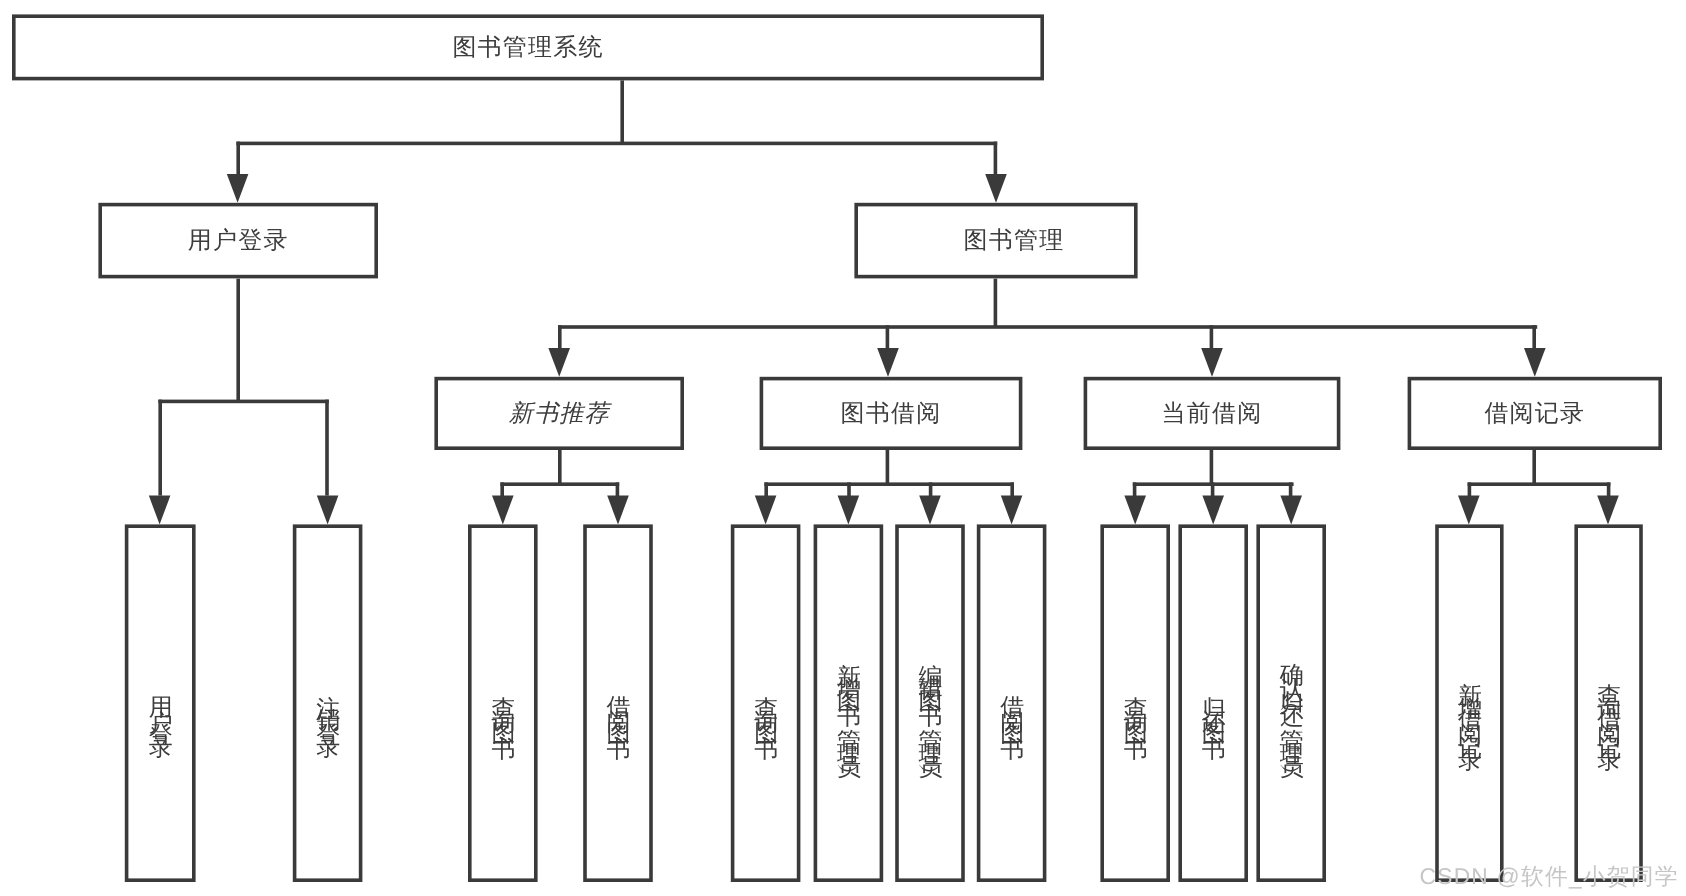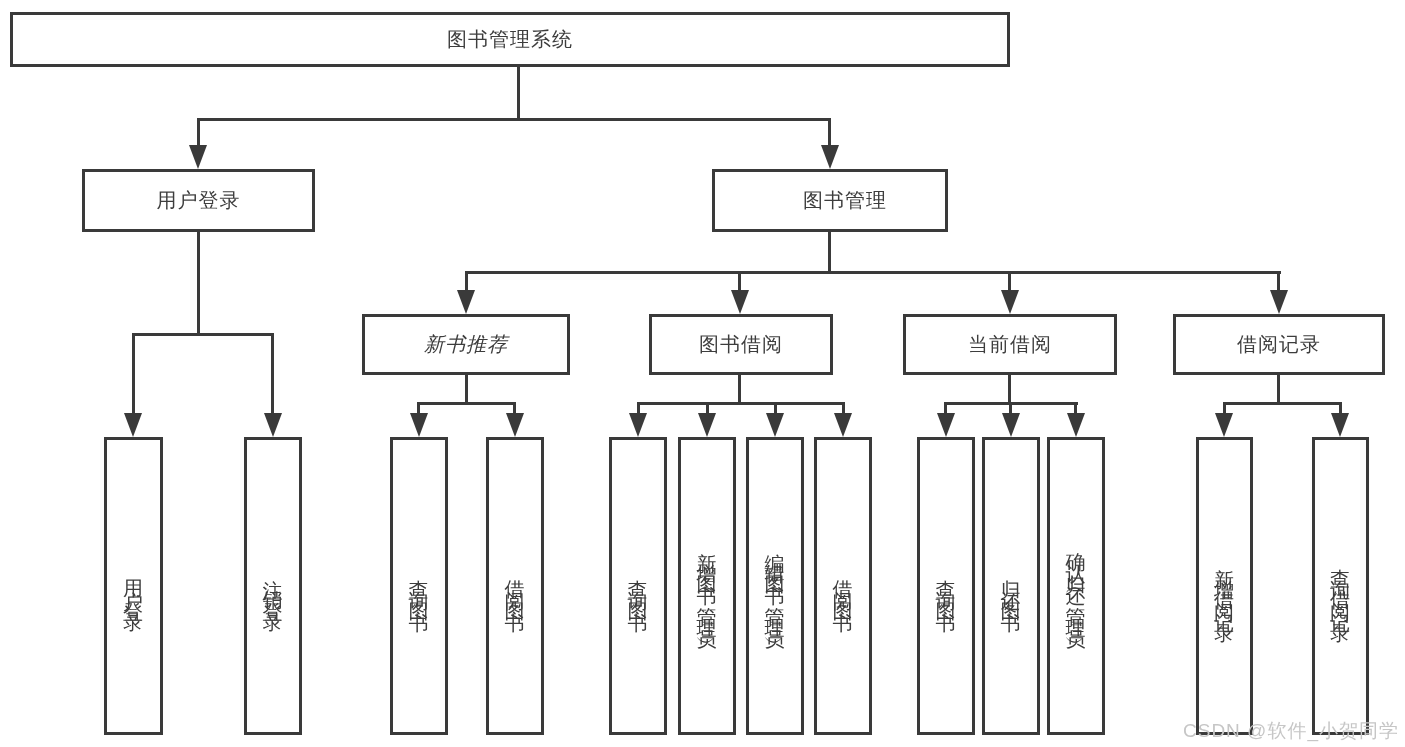--- a/index.html
+++ b/index.html
@@ -100,27 +100,27 @@
 
   <div>
     <div class="v" style="left:1277px;top:375px;height:29px;"></div>
     <div class="h" style="left:1223px;top:402px;width:119px;"></div>
     <div class="v" style="left:1223px;top:402px;height:12px;"></div>
     <div class="v" style="left:1339px;top:402px;height:12px;"></div>
     <div class="arrow" style="left:1215px;top:413px;"></div>
     <div class="arrow" style="left:1331px;top:413px;"></div>
   </div>
 
-  <div class="node" style="left:10px;top:12px;width:1000px;height:55px;">图书管理系统</div>
+  <div class="node" style="left:10px;top:12px;width:860px;height:55px;">图书管理系统</div>
 
   <div class="node" style="left:82px;top:169px;width:233px;height:63px;">用户登录</div>
   <div class="node" style="left:712px;top:169px;width:236px;height:63px;padding-left:30px;">图书管理</div>
 
   <div class="node" style="left:362px;top:314px;width:208px;height:61px;font-style:italic;">新书推荐</div>
-  <div class="node" style="left:633px;top:314px;width:184px;height:61px;margin-left:16px;">图书借阅</div>
+  <div class="node" style="left:633px;top:314px;width:219px;height:61px;">图书借阅</div>
   <div class="node" style="left:903px;top:314px;width:214px;height:61px;">当前借阅</div>
   <div class="node" style="left:1173px;top:314px;width:212px;height:61px;">借阅记录</div>
 
   <div class="node leaf" style="left:104px;top:437px;width:59px;height:298px;">
       <span>用户登录</span>
     </div>
   <div class="node leaf" style="left:244px;top:437px;width:58px;height:298px;">
       <span>注销登录</span>
     </div>
 

